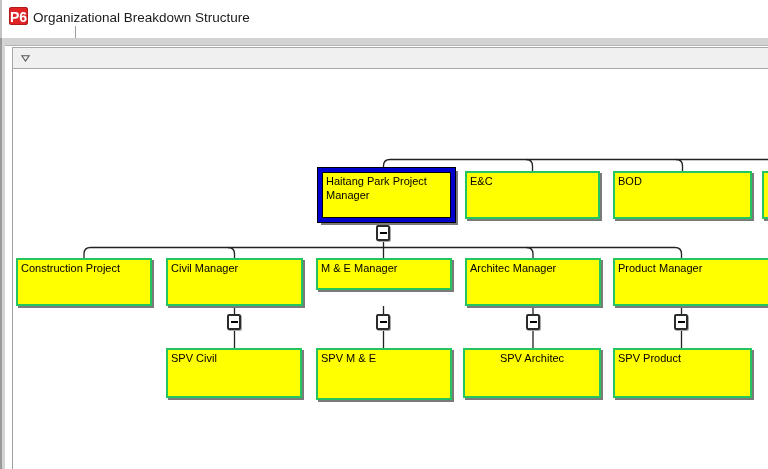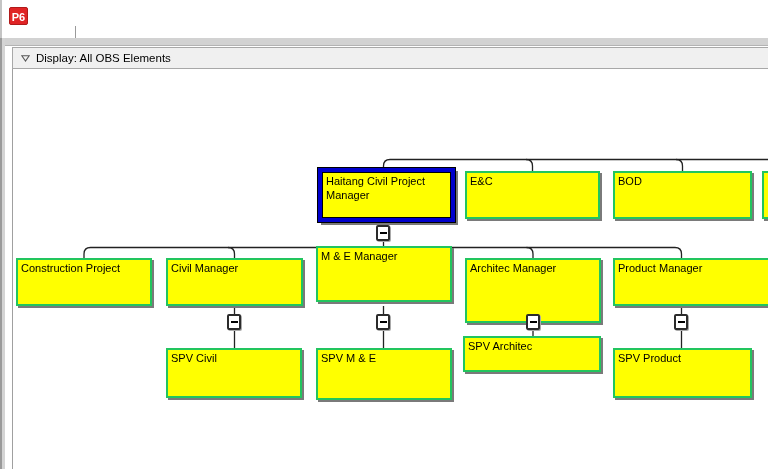--- a/index.html
+++ b/index.html
@@ -5,21 +5,21 @@
   html,body{margin:0;padding:0;}
   body{
     width:768px;height:469px;position:relative;overflow:hidden;
     background:#ffffff;font-family:"Liberation Sans", sans-serif;
     -webkit-font-smoothing:antialiased;
   }
   
   .titlebar{position:absolute;left:0;top:0;width:768px;height:38px;background:#ffffff;}
   .app-icon{
     position:absolute;left:9px;top:7px;width:19px;height:18px;background:#e02425;
-    color:#ffffff;font-weight:bold;font-size:11px;line-height:18px;text-align:center;
+    color:#ffffff;font-weight:bold;font-size:14px;line-height:18px;text-align:center;
     border-radius:2px;border:1px solid #b01a1a;box-sizing:border-box;
   }
   .window-title{
     position:absolute;left:33px;top:10px;font-size:13.5px;color:#1a1a1a;white-space:nowrap;
   }
   .bg-vline{position:absolute;left:75px;top:26px;width:1px;height:14px;background:#9a9a9a;}
   .left-edge-line{position:absolute;left:0;top:0;width:2px;height:469px;background:#c4c4c4;}
   .gray-band{
     position:absolute;left:0;top:38px;width:768px;height:7px;background:#d2d2d2;
     border-bottom:1px solid #b3b3b3;
@@ -55,34 +55,34 @@
     display:flex;align-items:center;justify-content:center;
     box-shadow:1px 1px 0 0 #aaaaaa;cursor:pointer;
   }
   .minus-bar{width:7px;height:2px;background:#000000;}
 </style>
 </head>
 <body>
 
 <div class="titlebar">
   <div class="app-icon">P6</div>
+  <div class="window-title">Organizational Breakdown Structure</div>
 </div>
 <div class="bg-vline"></div>
 <div class="gray-band"></div>
 <div class="left-edge-line"></div>
 <div class="left-strip"></div>
 <div class="canvas-left-border"></div>
 
 <div class="display-bar">
   <span class="chevron">
     <svg width="9" height="7" viewBox="0 0 9 7">
       <polygon points="0.8,0.8 8.2,0.8 4.5,6" fill="none" stroke="#555555" stroke-width="1.1"></polygon>
     </svg>
   </span>
-  <span class="display-label">Display: All OBS Elements</span>
 </div>
 
 <svg class="connector-svg" width="768" height="469" viewBox="0 0 768 469">
   <g fill="none" stroke="#222222" stroke-width="1.3">
 
     <path d="M383.5,168 L383.5,166 Q383.5,159.5 390,159.5 L770,159.5"></path>
     <path d="M532.5,171 L532.5,166 Q532.5,159.5 526,159.5"></path>
     <path d="M682.5,171 L682.5,166 Q682.5,159.5 676,159.5"></path>
 
     <path d="M383.5,222 L383.5,225.5"></path>
@@ -91,34 +91,34 @@
     <path d="M234.5,258 L234.5,254 Q234.5,247.5 228,247.5"></path>
     <path d="M533,258 L533,254 Q533,247.5 526.5,247.5"></path>
 
     <path d="M234.5,306 L234.5,314.5 M234.5,329.5 L234.5,348"></path>
     <path d="M383.5,306 L383.5,314.5 M383.5,329.5 L383.5,348"></path>
     <path d="M533,306 L533,314.5 M533,329.5 L533,348"></path>
     <path d="M681.5,306 L681.5,314.5 M681.5,329.5 L681.5,348"></path>
   </g>
 </svg>
 
-<div class="obs-node selected" style="left:318px;top:168px;width:137px;height:54px;">Haitang Civil Project Manager</div>
+<div class="obs-node selected" style="left:318px;top:168px;width:137px;height:54px;">Haitang Park Project Manager</div>
 <div class="obs-node" style="left:465px;top:171px;width:135px;height:48px;">E&amp;C</div>
 <div class="obs-node" style="left:613px;top:171px;width:139px;height:48px;">BOD</div>
 <div class="obs-node" style="left:762px;top:171px;width:90px;height:48px;"></div>
 
 <div class="obs-node" style="left:16px;top:258px;width:136px;height:48px;">Construction Project</div>
 <div class="obs-node" style="left:166px;top:258px;width:137px;height:48px;">Civil Manager</div>
-<div class="obs-node" style="left:316px;top:246px;width:136px;height:56px;">M &amp; E Manager</div>
-<div class="obs-node" style="left:465px;top:258px;width:136px;height:65px;">Architec Manager</div>
+<div class="obs-node" style="left:316px;top:258px;width:136px;height:32px;">M &amp; E Manager</div>
+<div class="obs-node" style="left:465px;top:258px;width:136px;height:48px;">Architec Manager</div>
 <div class="obs-node" style="left:613px;top:258px;width:162px;height:48px;">Product Manager</div>
 
 <div class="obs-node" style="left:166px;top:348px;width:136px;height:50px;">SPV Civil</div>
 <div class="obs-node" style="left:316px;top:348px;width:136px;height:52px;">SPV M &amp; E</div>
-<div class="obs-node" style="left:463px;top:336px;width:138px;height:36px;">SPV Architec</div>
+<div class="obs-node" style="left:463px;top:348px;width:138px;height:50px;text-align:center;">SPV Architec</div>
 <div class="obs-node" style="left:613px;top:348px;width:139px;height:50px;">SPV Product</div>
 
 <div class="expand-btn" style="left:376px;top:225px;">
   <span class="minus-bar"></span>
 </div>
 <div class="expand-btn" style="left:227px;top:314px;">
   <span class="minus-bar"></span>
 </div>
 <div class="expand-btn" style="left:376px;top:314px;">
   <span class="minus-bar"></span>

